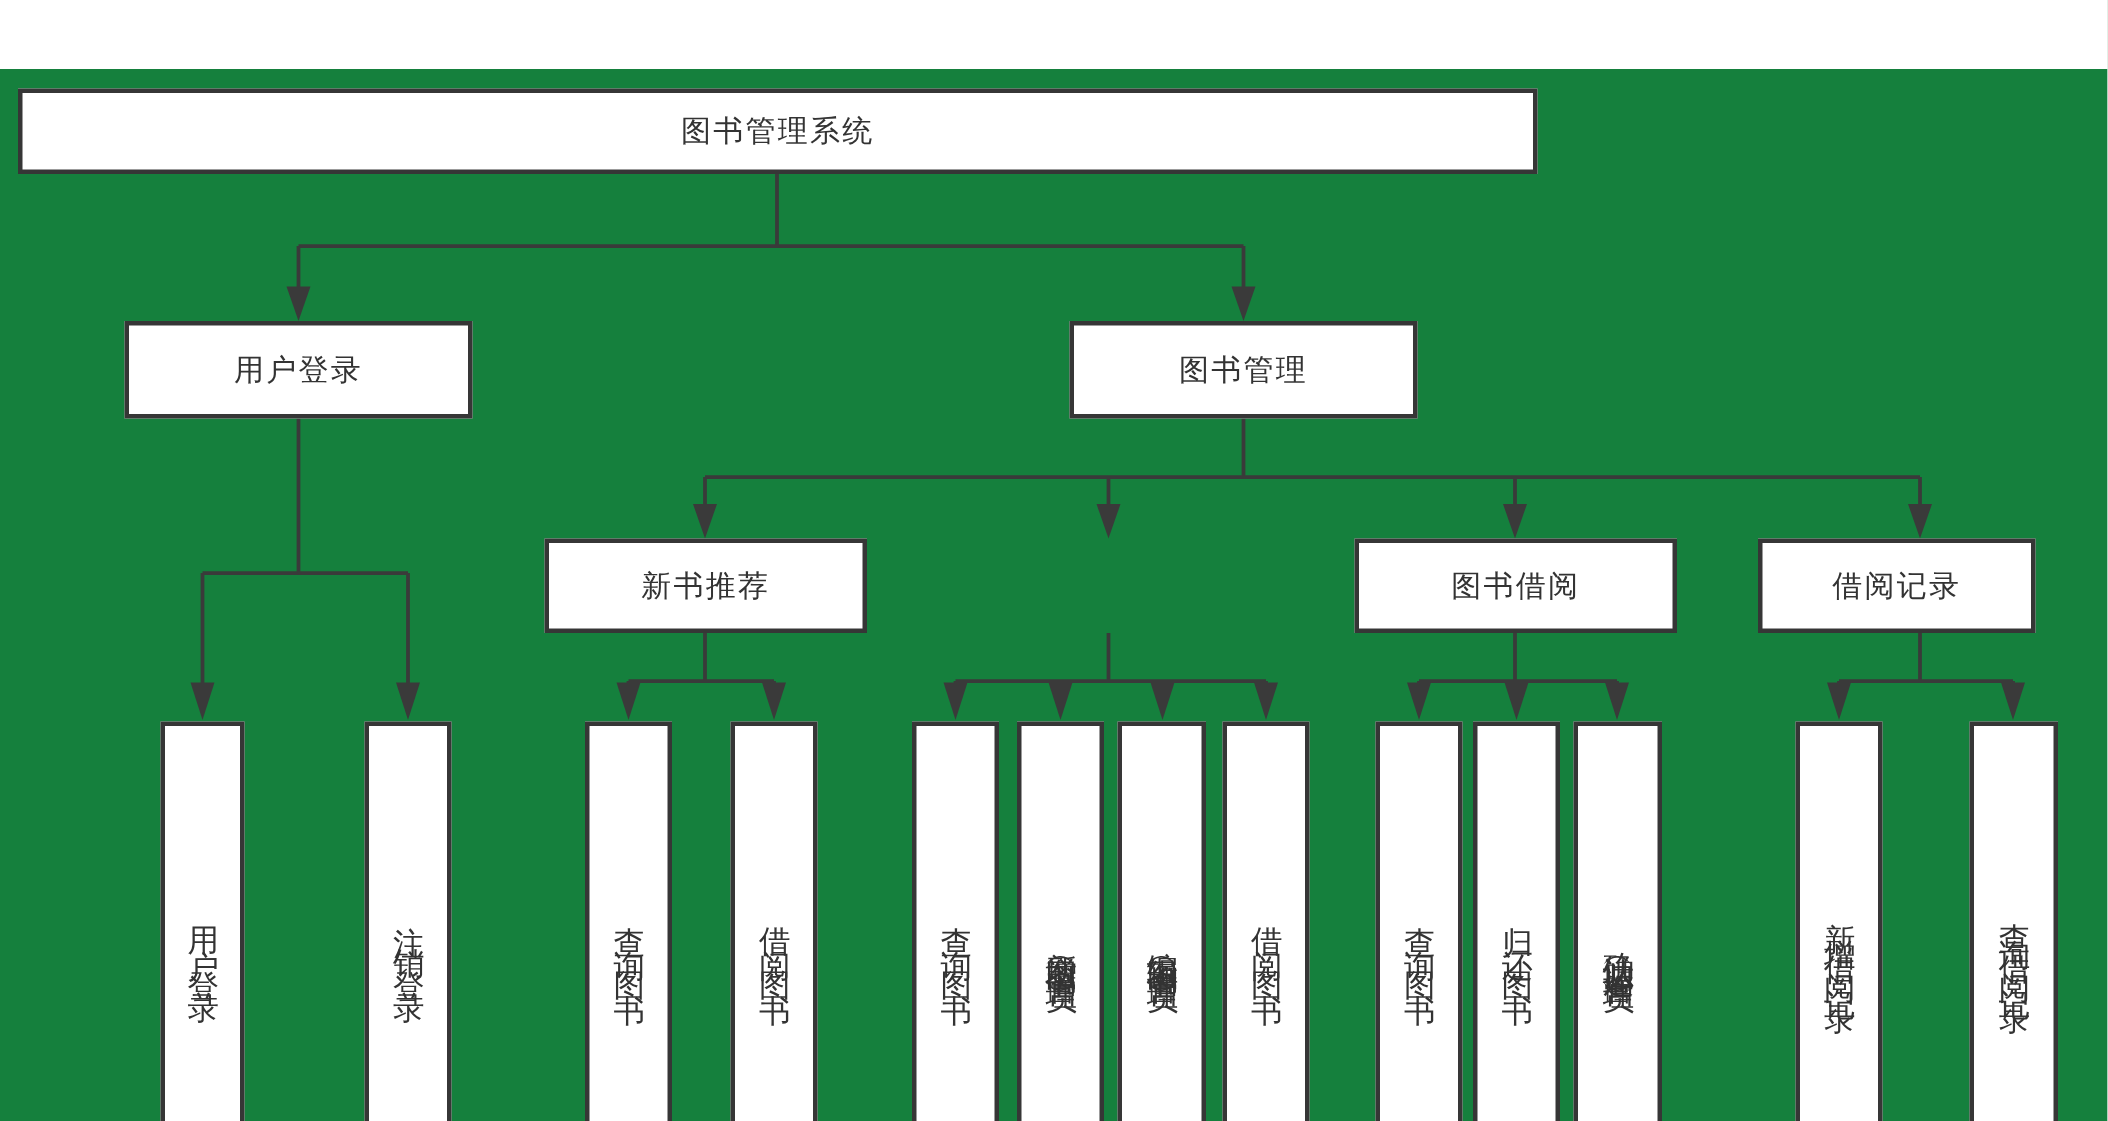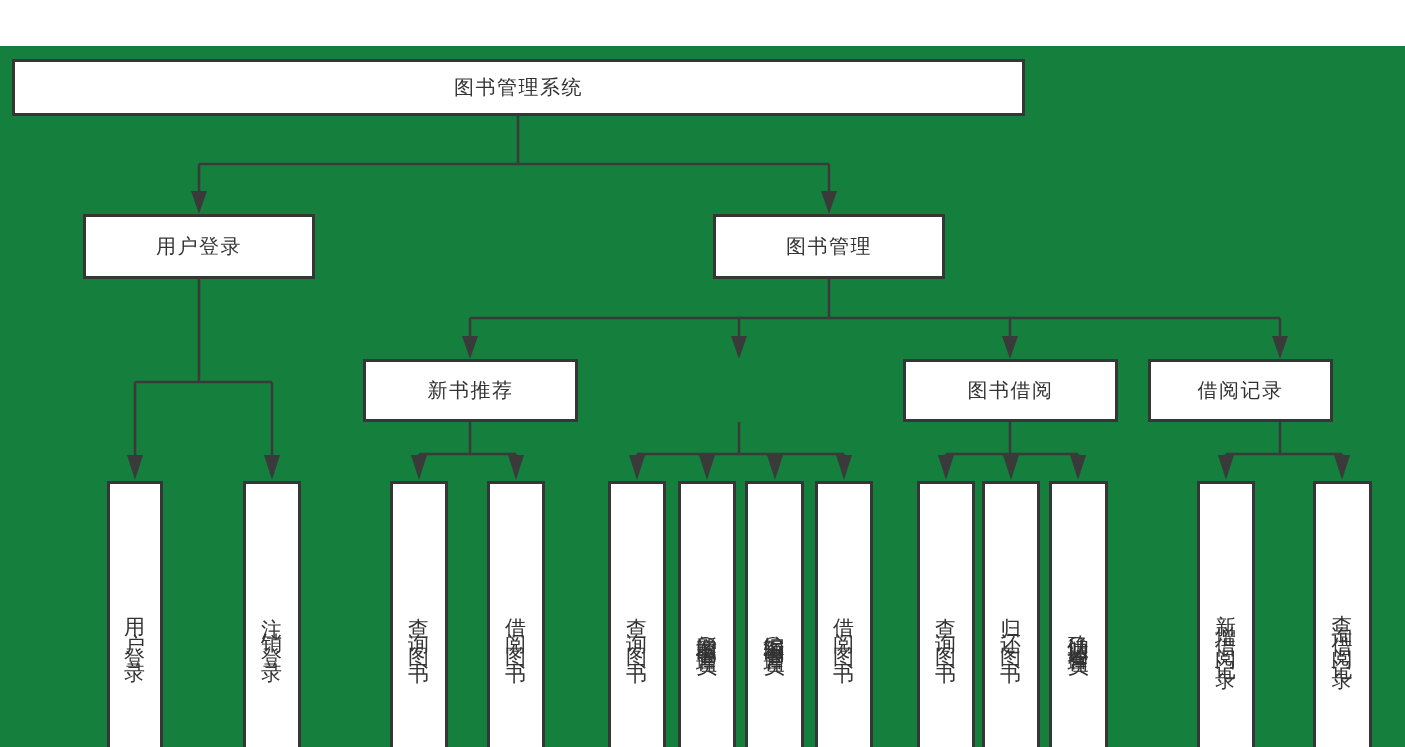--- a/index.html
+++ b/index.html
@@ -76,21 +76,21 @@
   <div class="box h" style="left:363px;top:313px;width:215px;height:63px">
     <span>新书推荐</span>
   </div>
 
   <div class="box h" style="left:713px;top:168px;width:232px;height:65px">
     <span>图书管理</span>
   </div>
   <div class="box h" style="left:903px;top:313px;width:215px;height:63px">
     <span>图书借阅</span>
   </div>
-  <div class="box h" style="left:1148px;top:313px;width:185px;height:63px">
+  <div class="box h" style="left:1172px;top:313px;width:185px;height:63px">
     <span>借阅记录</span>
   </div>
 
   <div class="box" style="left:107px;top:435px;width:56px;height:300px">
     <span class="vt v4">用户登录</span>
   </div>
   <div class="box" style="left:243px;top:435px;width:58px;height:300px">
     <span class="vt v4">注销登录</span>
   </div>
 

